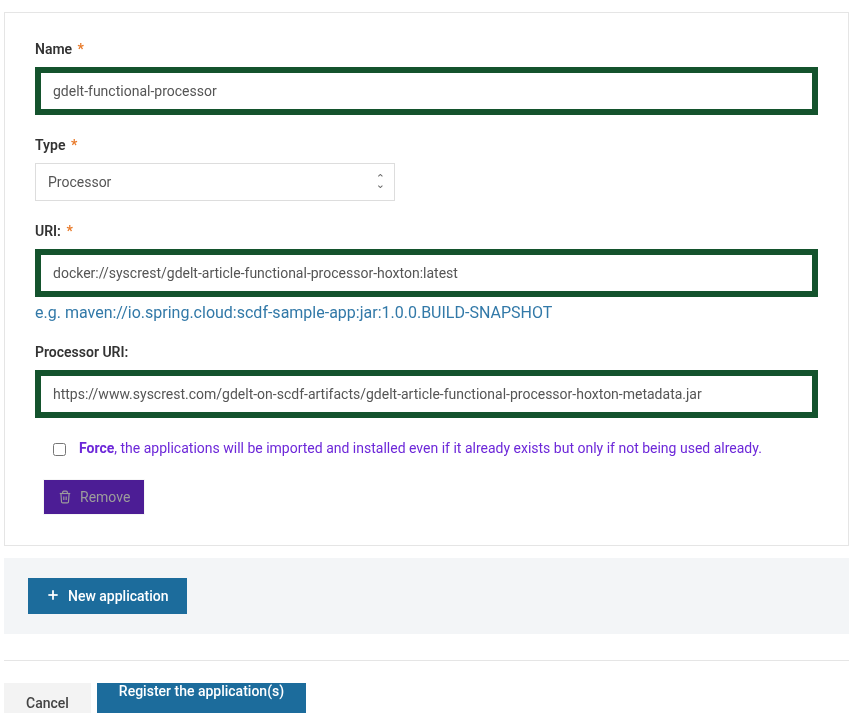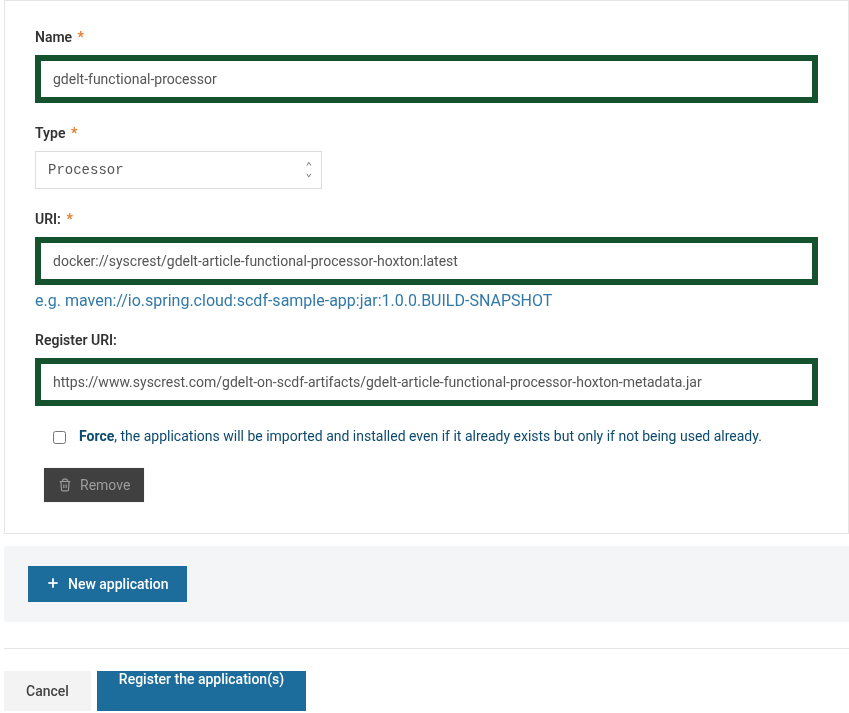--- a/index.html
+++ b/index.html
@@ -6,21 +6,21 @@
   body {
     margin: 0;
     font-family: -apple-system, BlinkMacSystemFont, "Segoe UI", Roboto, "Helvetica Neue", Arial, sans-serif;
     font-size: 14px;
     color: #333;
     background: #fff;
   }
   .form-panel {
     border: 1px solid #e5e5e5;
     padding: 28px 30px 30px 30px;
-    margin: 0 0 0 4px;
+    margin: 12px 0 0 4px;
   }
   .field-group {
     margin-bottom: 22px;
   }
   .field-label {
     font-weight: 600;
     color: #333;
     margin-bottom: 10px;
     display: block;
     font-size: 14px;
@@ -35,22 +35,21 @@
     border: 6px solid #14532d;
     padding: 10px 12px;
     font-size: 14px;
     color: #555;
     font-family: inherit;
     background: #fff;
   }
   .select-wrap {
     position: relative;
     display: inline-block;
-    width: 287px;
-    font-family: Liberation Mono, monospace;
+    width: 360px;
   }
   .select-input {
     width: 100%;
     border: 1px solid #ddd;
     padding: 10px 36px 10px 12px;
     font-size: 14px;
     color: #555;
     background: #fff;
     appearance: none;
     -webkit-appearance: none;
@@ -79,30 +78,30 @@
     align-items: flex-start;
     gap: 10px;
     margin-top: 6px;
     margin-left: 14px;
   }
   .checkbox-row input[type="checkbox"] {
     margin-top: 3px;
     cursor: pointer;
   }
   .checkbox-text {
-    color: #0c4a6e;
+    color: #6d28d9;
   }
   .checkbox-text strong { font-weight: 700; }
   .remove-btn {
     margin-top: 20px;
     margin-left: 8px;
     display: inline-flex;
     align-items: center;
     gap: 8px;
-    background: #404040;
+    background: #4c1d95;
     border: 1px solid #f6f6f6;
     color: #9c9c9c;
     padding: 9px 14px;
     font-size: 14px;
     font-family: inherit;
     cursor: default;
   }
   .action-bar {
     background: #f3f5f7;
     padding: 20px 24px;
@@ -175,21 +174,21 @@
     <label class="field-label">
       <span>URI:</span>
       <span class="required-star">*</span>
     </label>
     <input type="text" class="text-input" value="docker://syscrest/gdelt-article-functional-processor-hoxton:latest" style="">
     <div class="hint-text">e.g. maven://io.spring.cloud:scdf-sample-app:jar:1.0.0.BUILD-SNAPSHOT</div>
   </div>
 
   <div class="field-group">
     <label class="field-label">
-      <span>Register URI:</span>
+      <span>Processor URI:</span>
     </label>
     <input type="text" class="text-input" value="https://www.syscrest.com/gdelt-on-scdf-artifacts/gdelt-article-functional-processor-hoxton-metadata.jar" style="">
   </div>
 
   <div class="checkbox-row">
     <input type="checkbox" id="force-cb" style="">
     <div class="checkbox-text">
       <strong>Force</strong><span>, the applications will be imported and installed even if it already exists but only if not being used already.</span>
     </div>
   </div>

